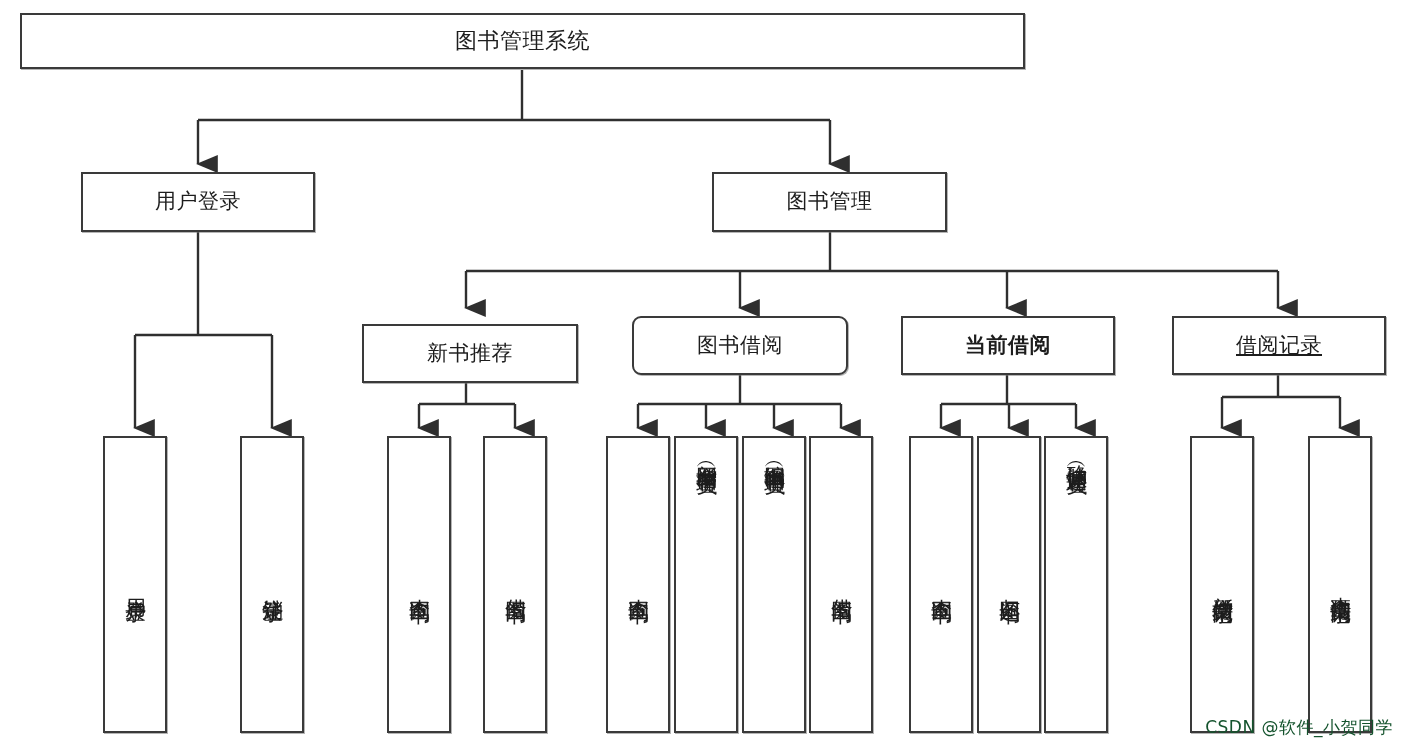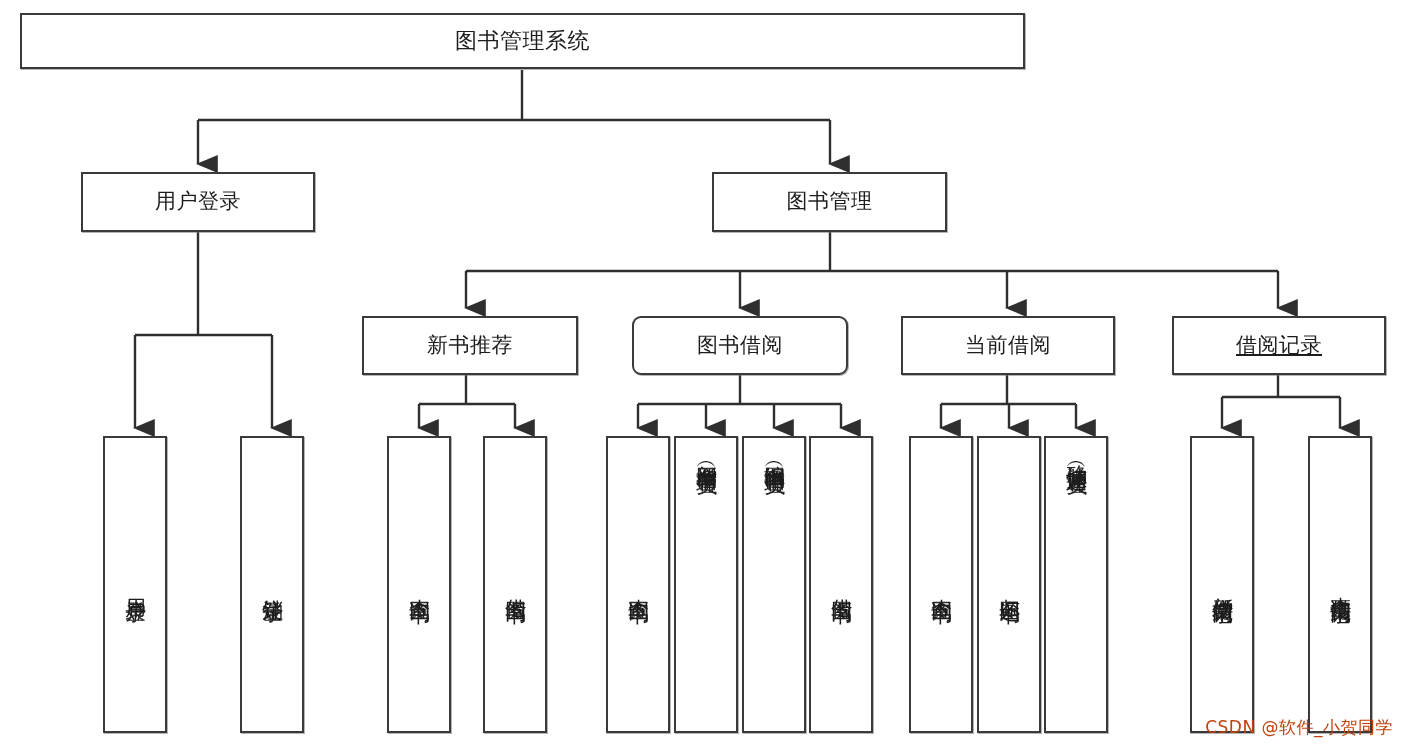--- a/index.html
+++ b/index.html
@@ -66,21 +66,21 @@
   }
   .node.vertical.centered {
     align-items: center;
     padding-top: 0;
   }
   #watermark {
     position: absolute;
     right: 12px;
     bottom: 8px;
     font-size: 17px;
-    color: #c2410c;
+    color: #14532d;
     letter-spacing: 0.5px;
     white-space: nowrap;
     user-select: none;
   }
 </style>
 </head>
 <body>
 
 <div id="diagram-root">
 
@@ -141,29 +141,29 @@
   </div>
 
   <div class="node horizontal" style="left:81px; top:172px; width:234px; height:60px;">
     <span class="node-label">用户登录</span>
   </div>
 
   <div class="node horizontal" style="left:712px; top:172px; width:235px; height:60px;">
     <span class="node-label">图书管理</span>
   </div>
 
-  <div class="node horizontal" style="left:362px; top:316px; width:216px; height:59px;">
+  <div class="node horizontal" style="left:362px; top:324px; width:216px; height:59px;">
     <span class="node-label">新书推荐</span>
   </div>
 
   <div class="node horizontal" style="left:632px; top:316px; width:216px; height:59px;border-radius:9px;">
     <span class="node-label">图书借阅</span>
   </div>
 
-  <div class="node horizontal" style="left:901px; top:316px; width:214px; height:59px;">
+  <div class="node horizontal" style="left:901px; top:316px; width:214px; height:59px;font-weight:bold;">
     <span class="node-label">当前借阅</span>
   </div>
 
   <div class="node horizontal" style="left:1172px; top:316px; width:214px; height:59px;text-decoration:underline;">
     <span class="node-label">借阅记录</span>
   </div>
 
   <div class="node vertical centered" style="left:103px; top:436px; width:64px; height:297px;">
     <span class="node-label">用户登录</span>
   </div>

